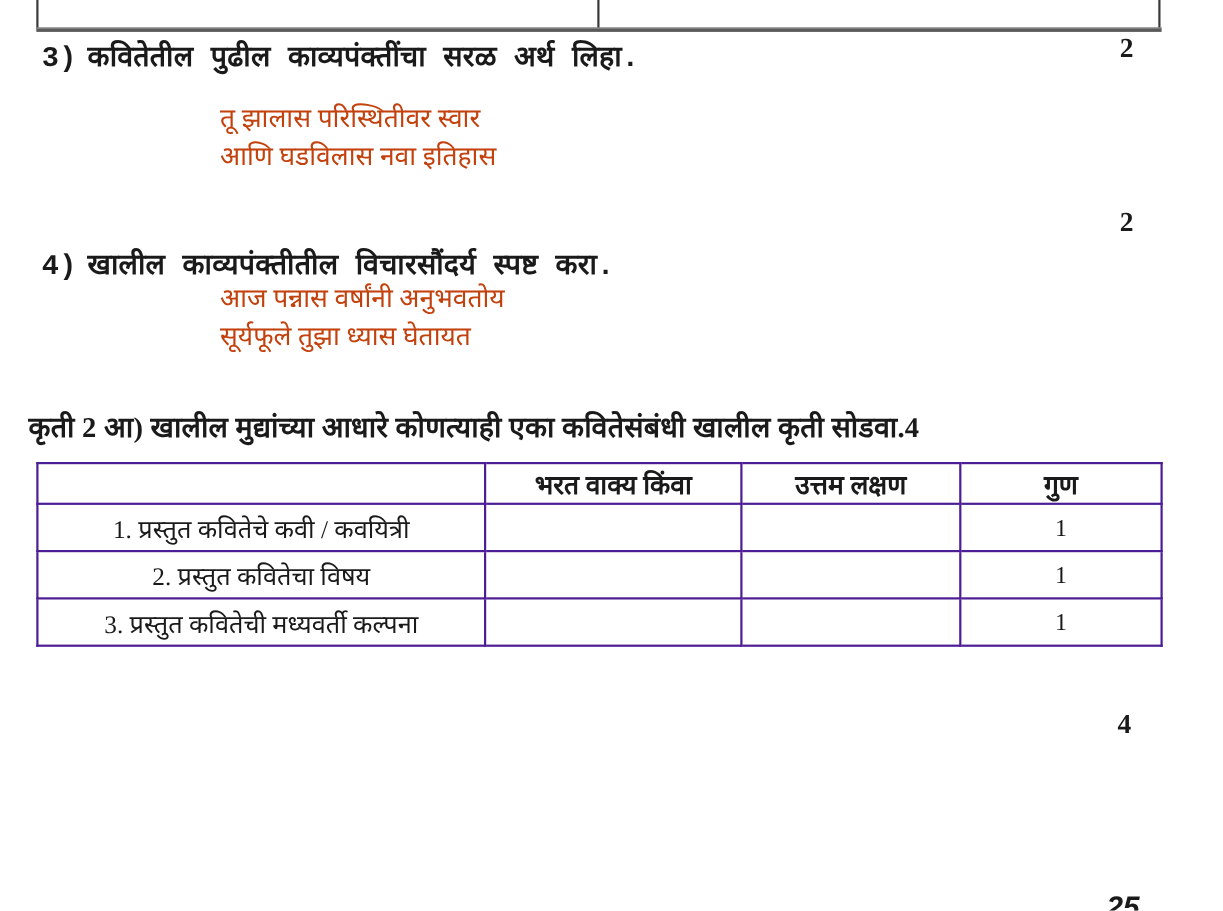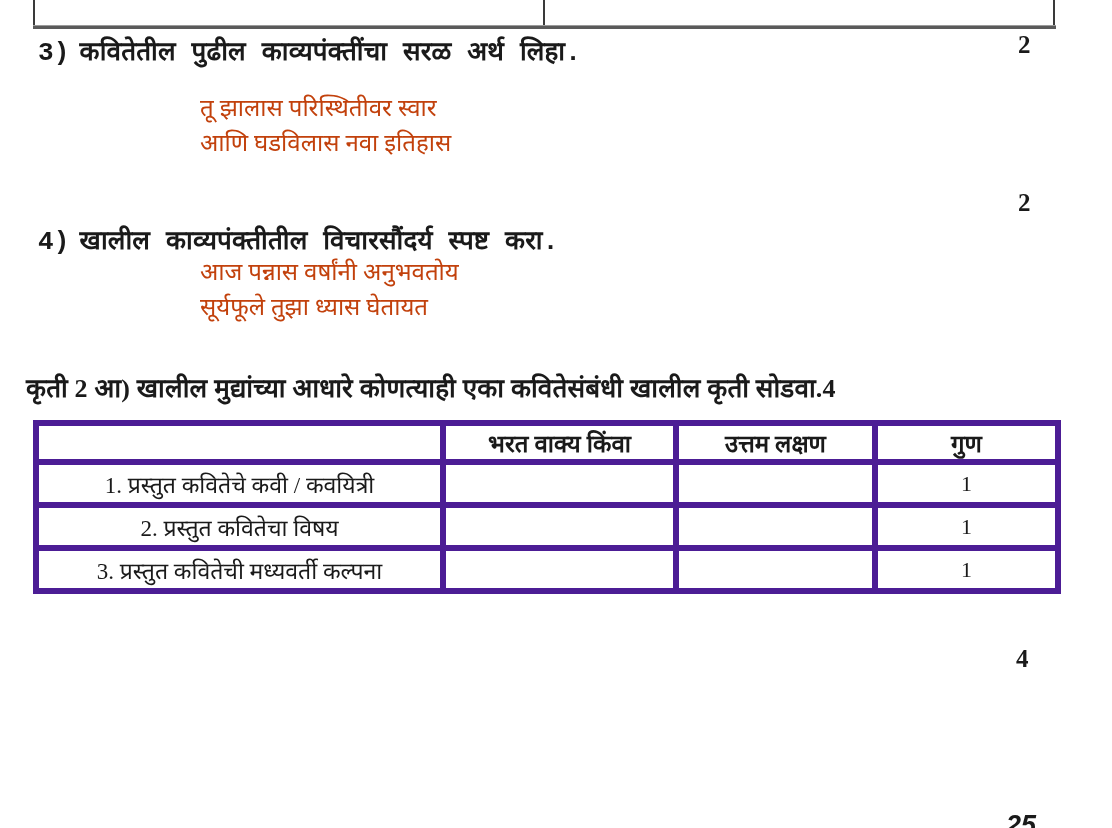--- a/index.html
+++ b/index.html
@@ -78,21 +78,21 @@
   
   table.grid {
     position: absolute;
     left: 33px;
     top: 420px;
     border-collapse: collapse;
     table-layout: fixed;
     width: 1022px;
   }
   table.grid th, table.grid td {
-    border: 6px solid #4c1d95;
+    border: 2px solid #4c1d95;
     padding: 0;
     overflow: hidden;
   }
   table.grid thead tr { height: 37px; }
   table.grid tbody tr { height: 43px; }
   th.hdr {
     font-size: 24px;
     font-weight: 700;
     text-align: center;
     vertical-align: middle;

